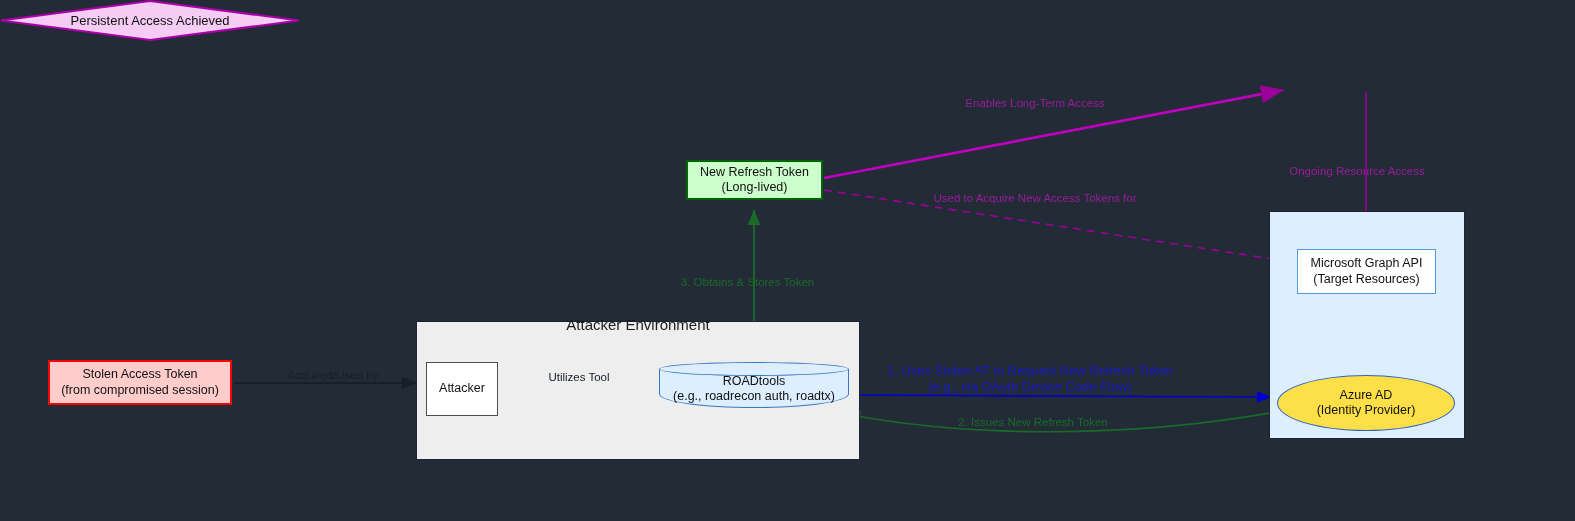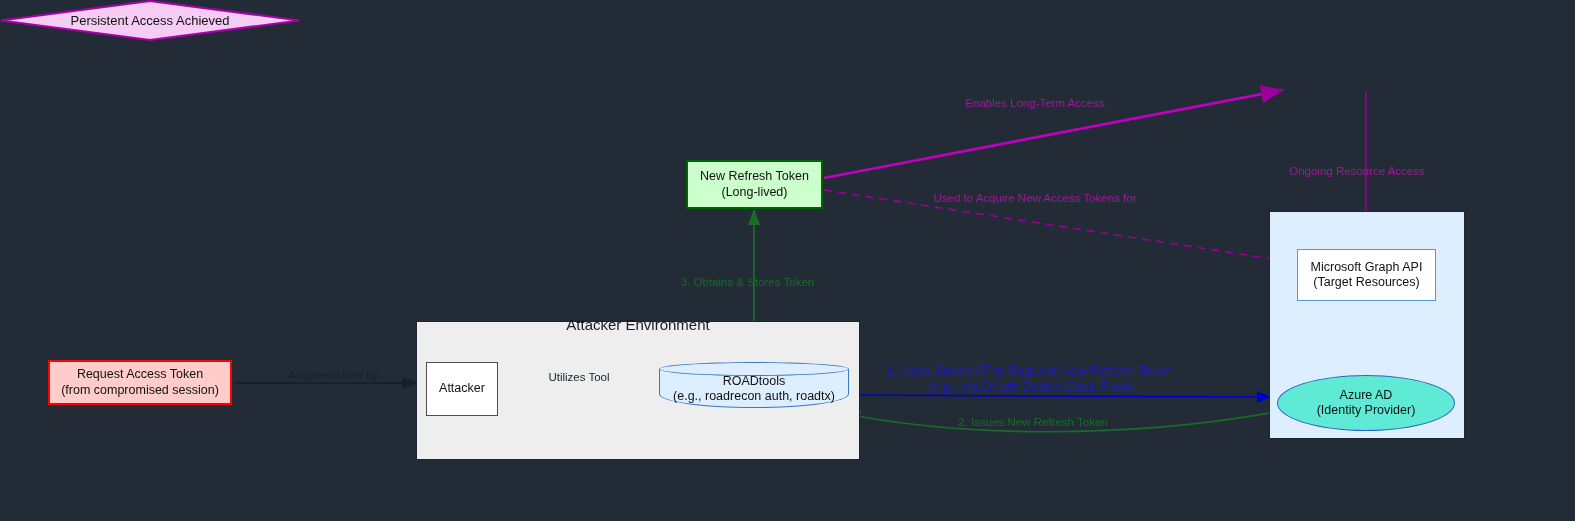--- a/index.html
+++ b/index.html
@@ -24,30 +24,30 @@
   
   #n-road{left:659px;top:362px;width:190px;height:46px;font-size:12.5px;color:#111;}
   #n-road .cyl-body{position:absolute;left:0;top:7px;width:190px;height:39px;
         background:#ddeeff;border-left:1.6px solid #3b78c3;border-right:1.6px solid #3b78c3;
         border-bottom:1.6px solid #3b78c3;border-bottom-left-radius:50% 14px;
         border-bottom-right-radius:50% 14px;box-sizing:border-box;}
   #n-road .cyl-top{position:absolute;left:0;top:0;width:190px;height:14px;background:#ddeeff;
         border:1.6px solid #3b78c3;border-radius:50%;box-sizing:border-box;}
   #n-road .cyl-text{position:relative;z-index:3;padding-top:8px;}
   
-  #n-refresh{left:686px;top:160px;width:137px;height:49px;background:#ccffcc;
+  #n-refresh{left:686px;top:160px;width:137px;height:40px;background:#ccffcc;
              border:2px solid #006400;font-size:12.5px;color:#111;}
   
   #c-cloud{left:1269px;top:211px;width:196px;height:228px;background:#ddeeff;
            border:1.6px solid #1b2430;}
   #c-cloud-title{position:absolute;left:1269px;top:215px;width:196px;text-align:center;
                  font-size:15px;color:#1b1b1b;}
-  #n-graph{left:1297px;top:249px;width:139px;height:52px;background:#ffffff;
+  #n-graph{left:1297px;top:249px;width:139px;height:45px;background:#ffffff;
            border:1.4px solid #5599dd;font-size:12.5px;color:#111;}
-  #n-aad{left:1277px;top:375px;width:178px;height:56px;background:#5eead4;
+  #n-aad{left:1277px;top:375px;width:178px;height:56px;background:#fde047;
          border:1.5px solid #2f62c4;border-radius:50%;font-size:12.5px;color:#111;}
   
   #n-persist{left:1216px;top:50px;width:300px;height:41px;}
   #n-persist .dlabel{position:absolute;left:0;top:0;width:300px;height:41px;
         display:flex;align-items:center;justify-content:center;font-size:13px;color:#111;z-index:3;}
   .elabel{position:absolute;text-align:center;line-height:1.25;}
   .el-blue{color:#1a1ac6;font-size:13px;text-align:center;}
   .el-green{color:#1a6b2a;font-size:11.5px;}
   .el-mag{color:#9b1b9b;font-size:11.5px;}
   .el-dark{color:#15202b;font-size:11.5px;}
@@ -89,21 +89,21 @@
 
     <path d="M1366,92 L1366,245" stroke="#9b009b" stroke-width="1.6" fill="none" marker-end="url(#ah-mag)"></path>
   </svg>
 
   <div class="node" id="c-attacker"></div>
   <div id="c-attacker-title">Attacker Environment</div>
 
   <div class="node" id="c-cloud"></div>
 
   <div class="node" id="n-stolen">
-    <span class="nd-l1">Request Access Token</span>
+    <span class="nd-l1">Stolen Access Token</span>
     <span class="nd-l2">(from compromised session)</span>
   </div>
 
   <div class="node" id="n-attacker">
     <span class="nd-l1">Attacker</span>
   </div>
 
   <div class="node" id="n-road">
     <div class="cyl-body"></div>
     <div class="cyl-top"></div>

